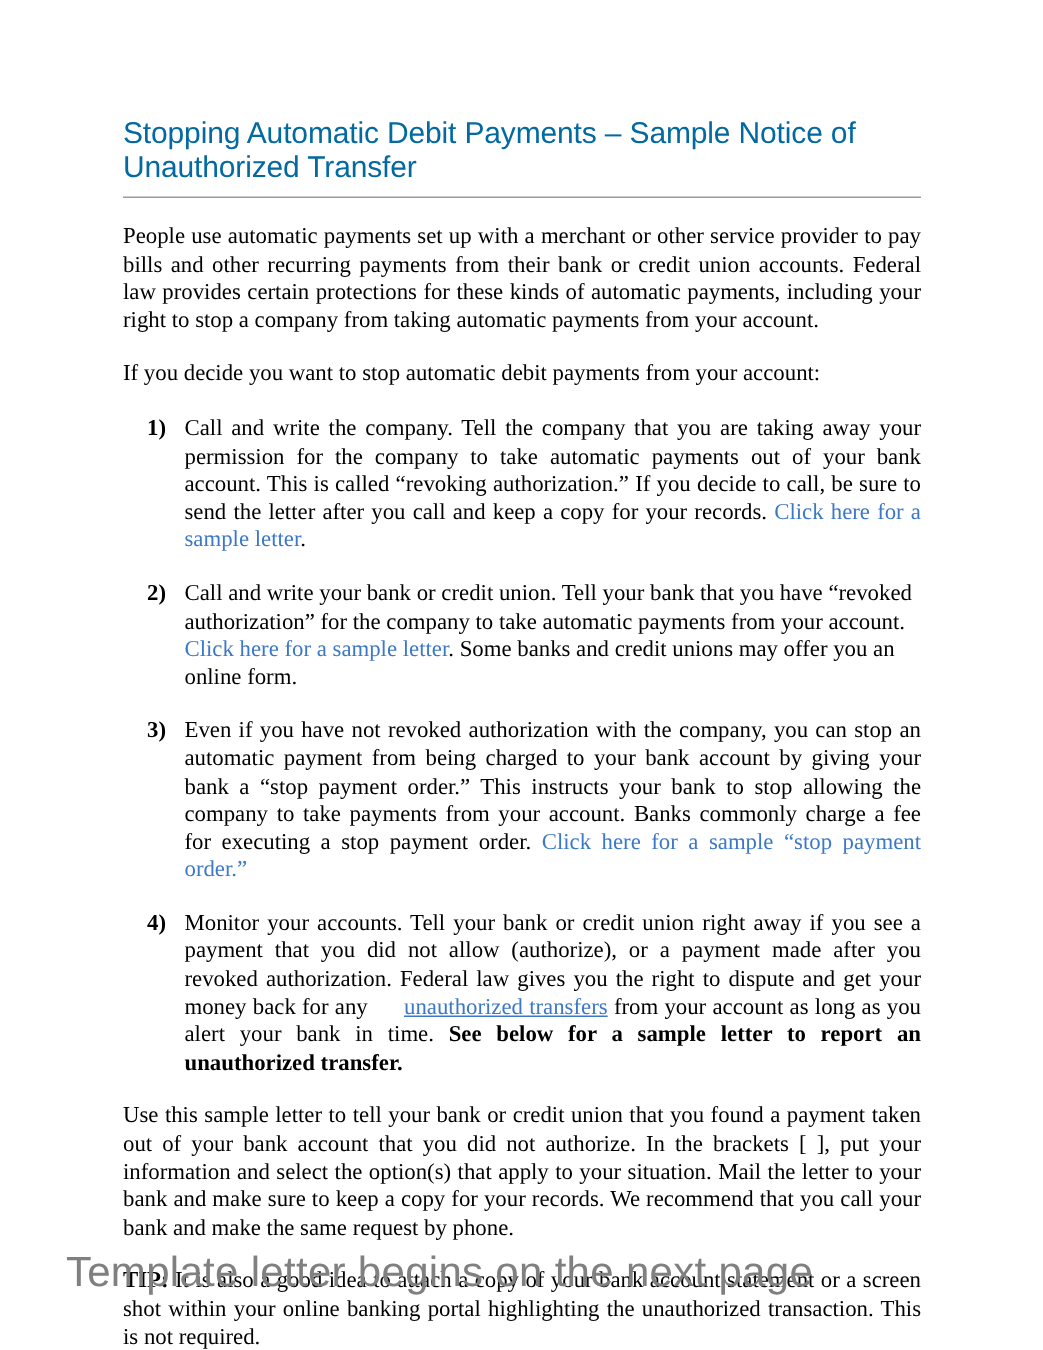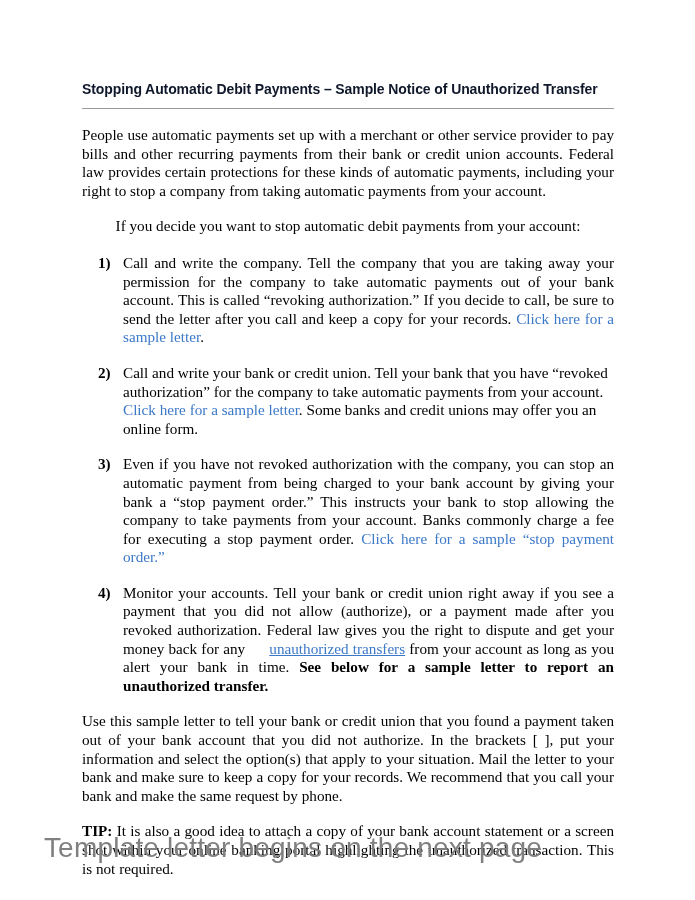--- a/index.html
+++ b/index.html
@@ -18,44 +18,44 @@
   .page {
     position: absolute;
     left: 82px;
     top: 78px;
     width: 532px;
   }
 
   
   .doc-title {
     font-family: "Liberation Sans", sans-serif;
-    font-size: 14px;
-    font-weight: 700;
+    font-size: 20px;
+    font-weight: 400;
     line-height: 23px;
-    color: #0f172a;
+    color: #0369a1;
     margin: 0 0 0 0;
     letter-spacing: -0.1px;
   }
   .title-rule {
     border: 0;
     border-top: 1.5px solid #9b9b9b;
     margin: 7px 0 0 0;
     width: 100%;
     height: 0;
   }
 
   
   .para {
     font-size: 15.2px;
     line-height: 18.6px;
     text-align: justify;
     margin: 17px 0 0 0;
   }
   .para.noj {
-    text-align: center;
+    text-align: left;
   }
 
   
   .olist {
     margin: 18px 0 0 0;
     padding: 0;
     list-style: none;
   }
   .olist li {
     position: relative;

